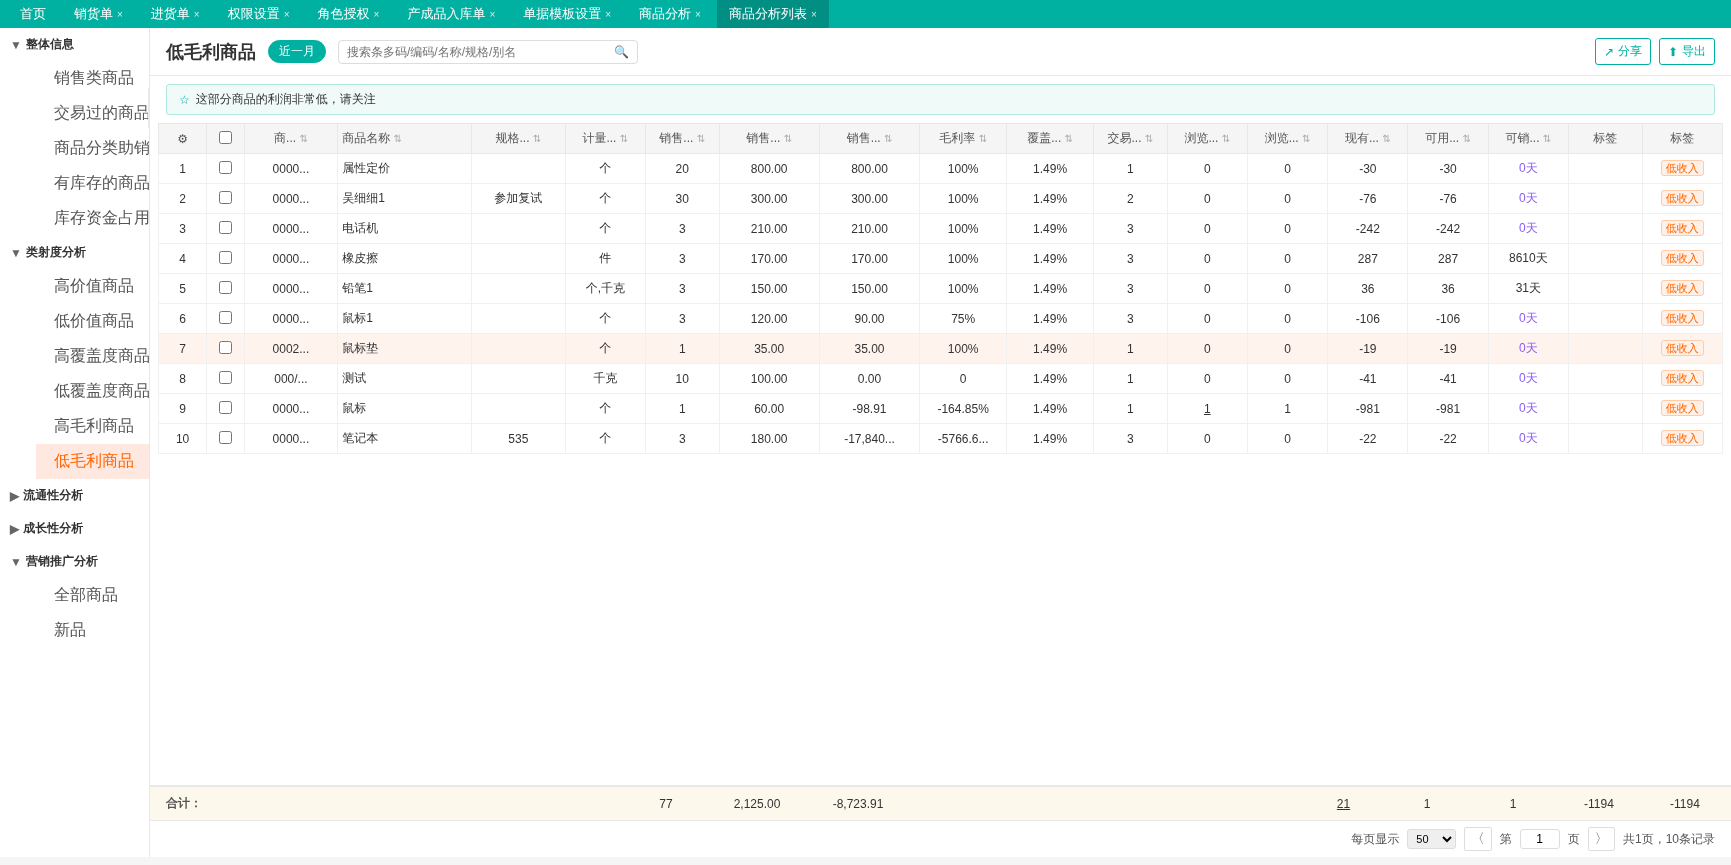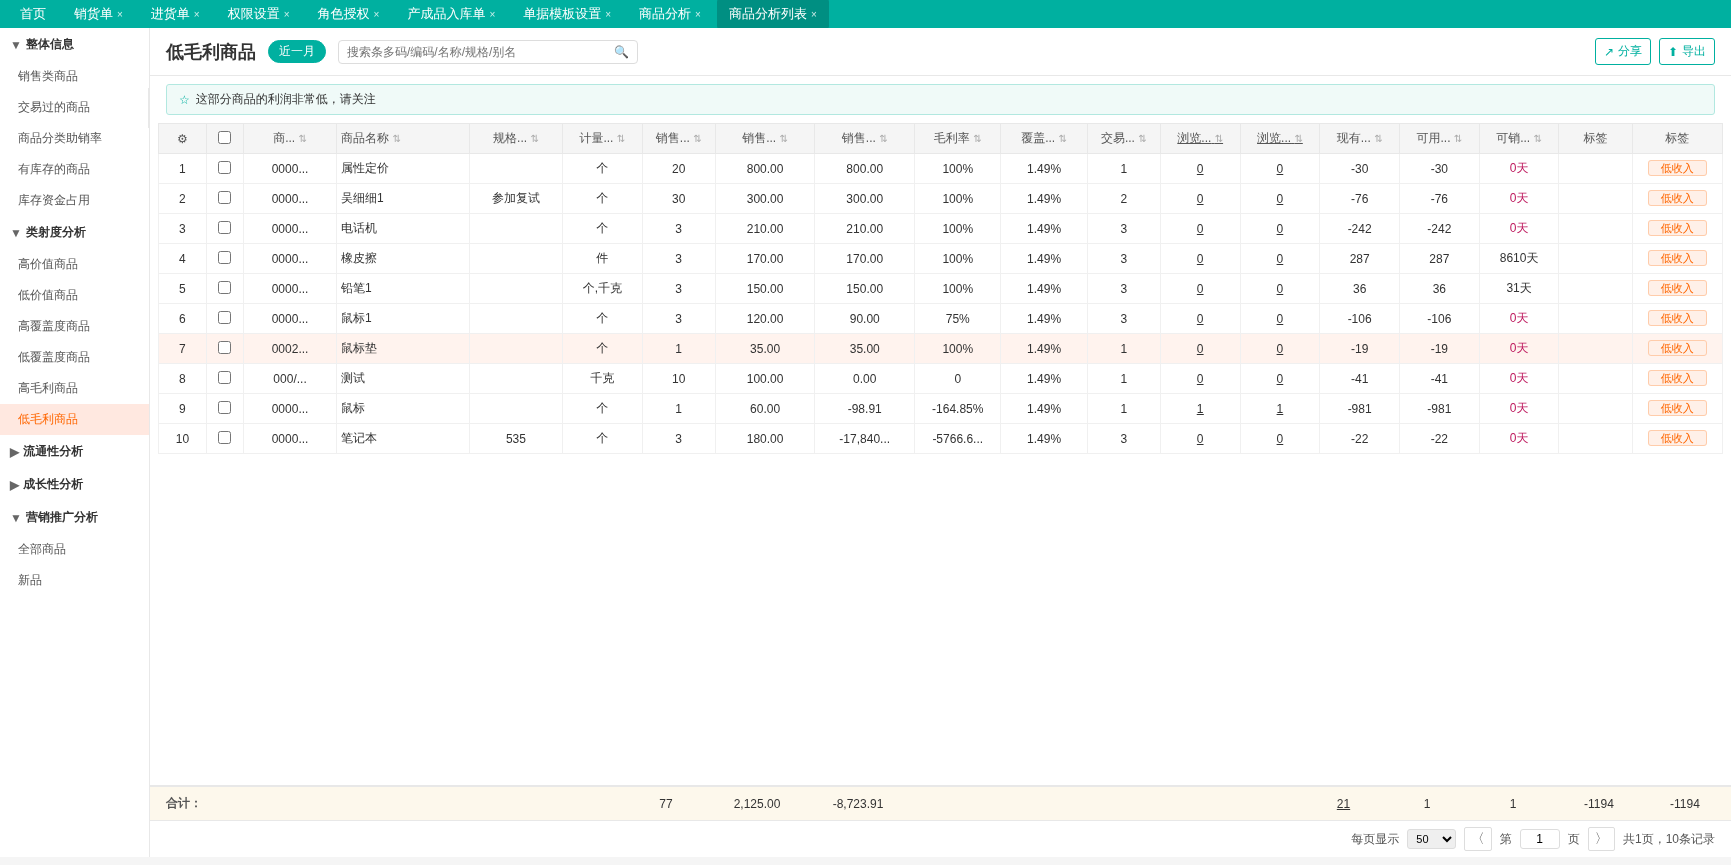--- a/index.html
+++ b/index.html
@@ -47,24 +47,25 @@
       align-items: center;
       padding: 8px 10px;
       font-size: 12px;
       color: #333;
       cursor: pointer;
       font-weight: bold;
     }
     .sidebar-group-title .arrow { margin-right: 4px; color: #666; }
     .sidebar-item {
       padding: 7px 10px 7px 18px;
-      font-size: 12px;
+      font-size: 16px;
       color: #555;
       cursor: pointer;
       white-space: nowrap;
+      margin-left: 36px;
     }
     .sidebar-item.active { background: #ffe8e0; color: #ff6600; }
     .collapse-btn {
       position: absolute;
       left: 148px;
       top: 60px;
       width: 16px;
       height: 40px;
       background: #e8e8e8;
       border-radius: 0 4px 4px 0;
@@ -189,24 +190,24 @@
       text-align: center;
       white-space: nowrap;
       color: #333;
     }
     tbody td.text-left { text-align: left; }
     .tag-badge {
       background: #fff0e8;
       color: #ff6600;
       border: 1px solid #ffccaa;
       border-radius: 3px;
-      padding: 1px 12px;
+      padding: 1px 4px;
       font-size: 11px;
     }
-    .days-zero { color: #be185d; }
+    .days-zero { color: #8b5cf6; }
     .days-normal { color: #333; }
     .underline { text-decoration: underline; cursor: pointer; }
 
     
     .footer-total {
       background: #fdf8ec;
       border-top: 2px solid #e8e8e8;
       padding: 8px 16px;
       display: flex;
       align-items: center;
@@ -259,21 +260,21 @@
     .col-check { width: 28px; }
     .col-code { width: 70px; }
     .col-name { width: 100px; text-align: left !important; }
     .col-spec { width: 70px; }
     .col-unit { width: 60px; }
     .col-num2 { width: 55px; }
     .col-price { width: 75px; }
     .col-rate { width: 65px; }
     .col-cover { width: 65px; }
     .col-trade { width: 55px; }
-    .col-browse { width: 60px; text-decoration: underline; }
+    .col-browse { width: 60px; }
     .col-stock { width: 60px; }
     .col-avail { width: 60px; }
     .col-sale { width: 60px; }
     .col-days { width: 55px; }
     .col-tag { width: 60px; }
   </style>
 </head>
 <body>
 
 <nav class="top-nav">

